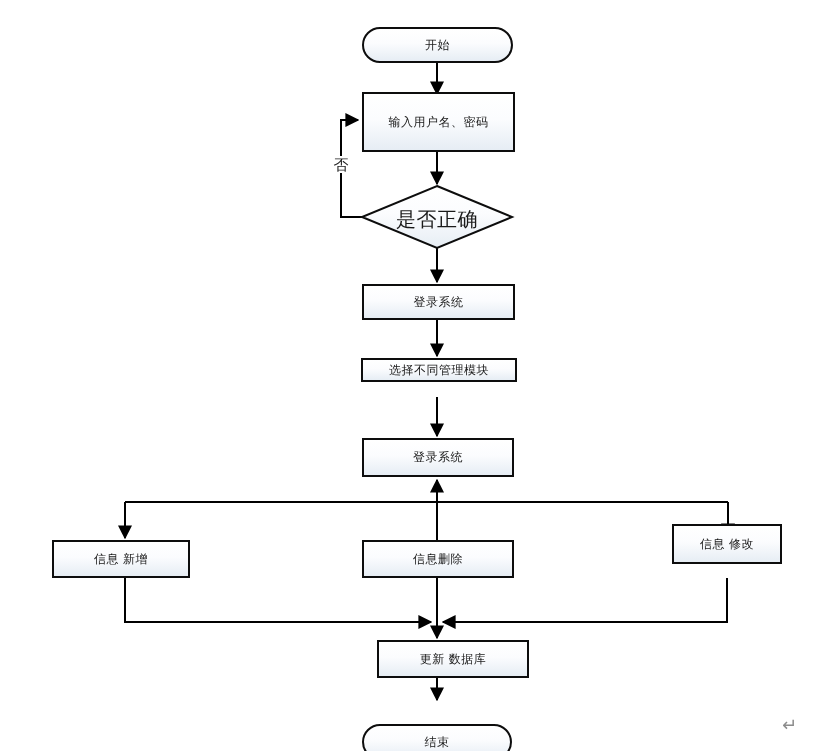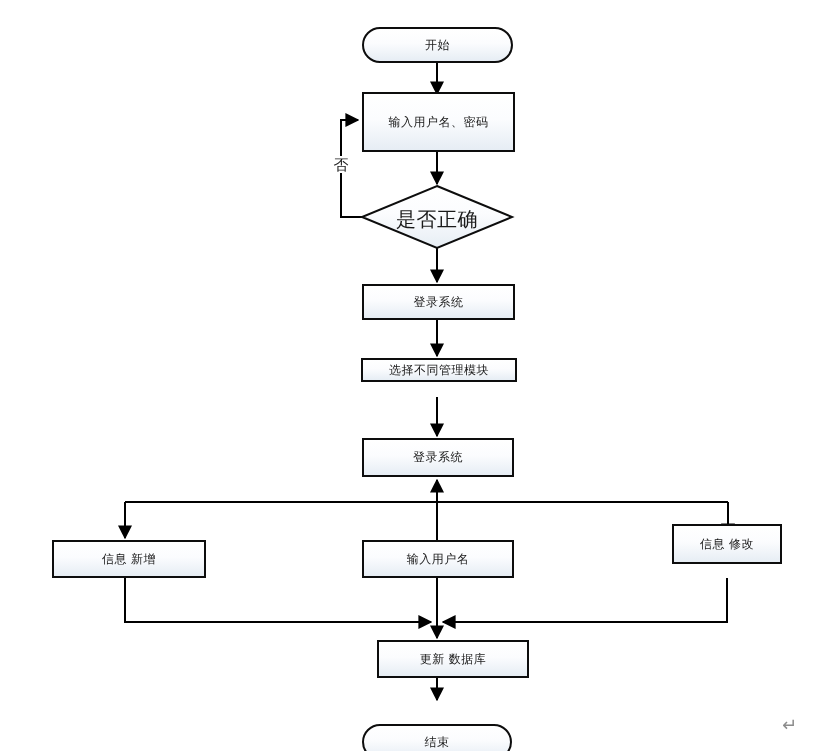--- a/index.html
+++ b/index.html
@@ -133,26 +133,26 @@
   </div>
 
   <div class="node" style="left:361px; top:358px; width:156px; height:24px;">
     <span>选择不同管理模块</span>
   </div>
 
   <div class="node" style="left:362px; top:438px; width:152px; height:39px;">
     <span>登录系统</span>
   </div>
 
-  <div class="node" style="left:52px; top:540px; width:154px; height:38px;">
+  <div class="node" style="left:52px; top:540px; width:138px; height:38px;">
     <span>信息 新增</span>
   </div>
 
   <div class="node" style="left:362px; top:540px; width:152px; height:38px;">
-    <span>输入用户名</span>
+    <span>信息删除</span>
   </div>
 
   <div class="node" style="left:672px; top:524px; width:110px; height:40px;">
     <span>信息 修改</span>
   </div>
 
   <div class="node" style="left:362px; top:640px; width:152px; height:38px;margin-left:15px;">
     <span>更新 数据库</span>
   </div>
 

